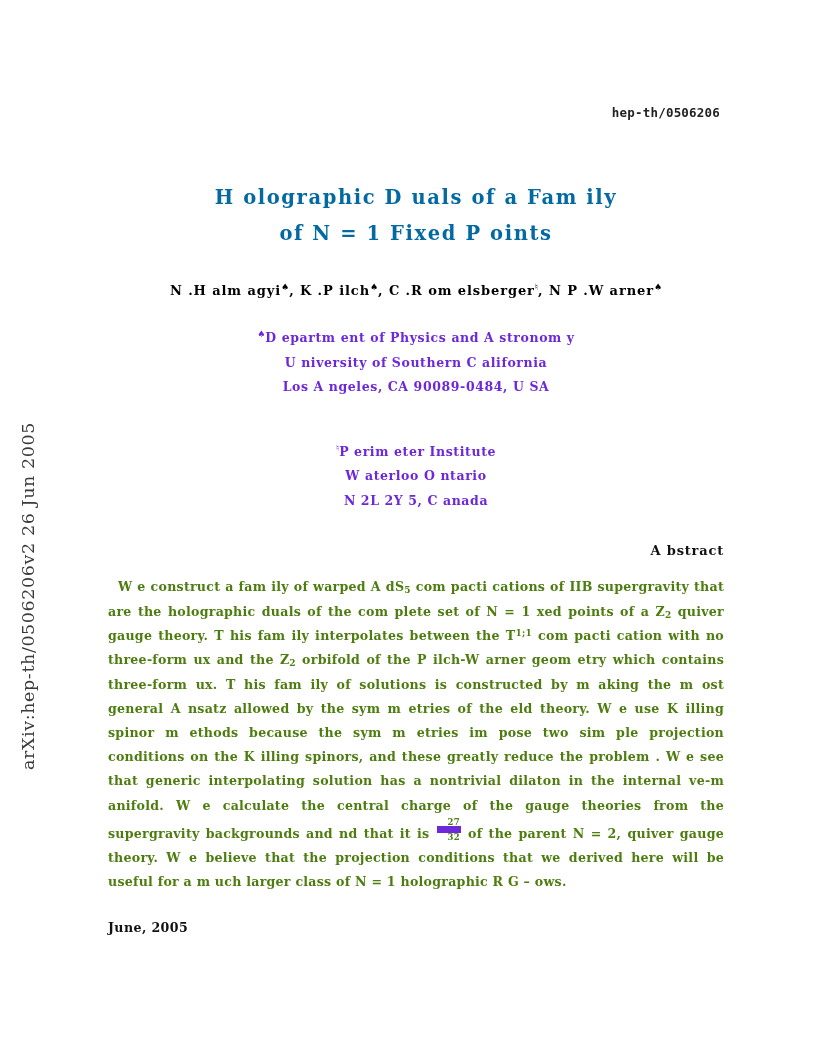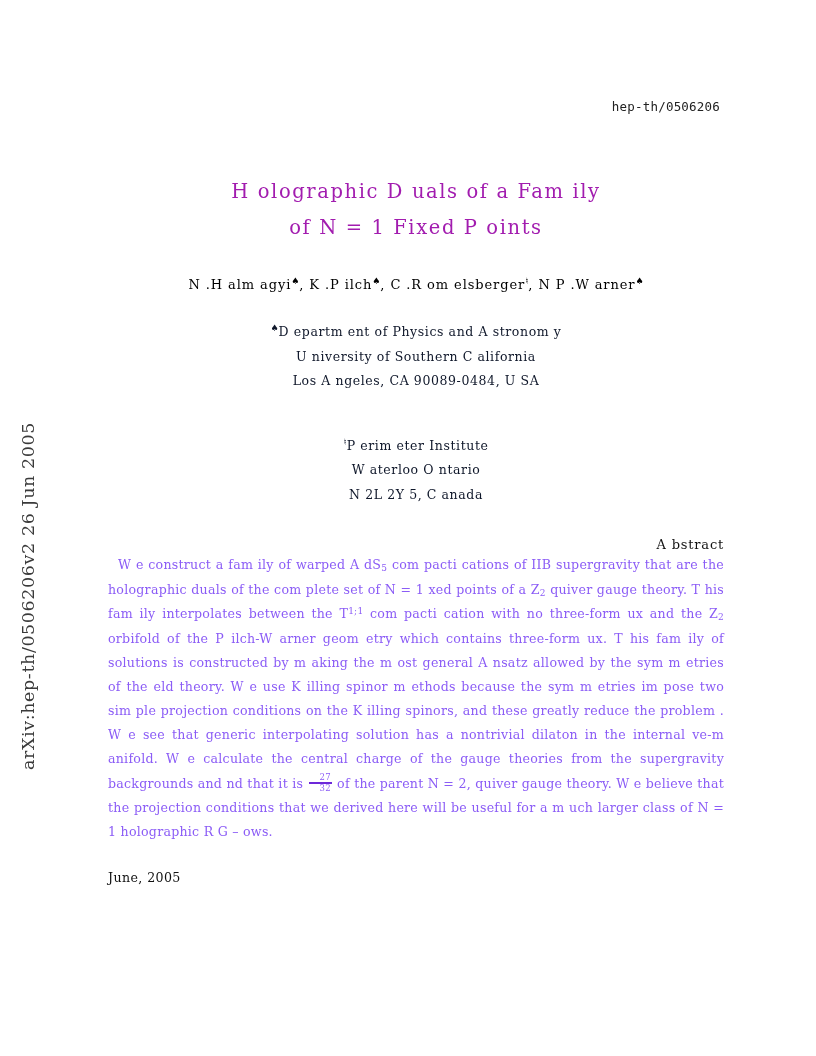--- a/index.html
+++ b/index.html
@@ -30,39 +30,40 @@
     font-family: "DejaVu Serif", serif;
     font-size: 17.5px;
     letter-spacing: 0.6px;
     color: #3a3a3a;
     white-space: nowrap;
     text-align: left;
   }
   .content {
     position: absolute;
     left: 108px;
-    top: 11px;
+    top: 17px;
     width: 616px;
+    font-weight: bold;
   }
   .preprint-id {
     margin-top: 88px;
     text-align: right;
     font-family: "DejaVu Sans Mono", monospace;
     font-size: 12.5px;
     letter-spacing: 0.2px;
     color: #222;
     padding-right: 4px;
   }
   .title {
     margin-top: 60px;
     text-align: center;
     font-size: 19.5px;
     letter-spacing: 1.6px;
     line-height: 1.85;
-    color: #a21caf;
+    color: #0369a1;
   }
   .title .line2 {
     display: block;
   }
   .authors {
     margin-top: 30px;
     text-align: center;
     font-size: 13px;
     letter-spacing: 0.9px;
     color: #000000;
@@ -71,39 +72,39 @@
     font-size: 9px;
     vertical-align: super;
     letter-spacing: 0;
   }
   .affil {
     margin-top: 28px;
     text-align: center;
     font-size: 12.5px;
     line-height: 1.95;
     letter-spacing: 0.6px;
-    color: #0f172a;
+    color: #6d28d9;
   }
   .affil.second {
     margin-top: 40px;
   }
   .abstract-head {
     margin-top: 30px;
     text-align: right;
     font-size: 13px;
     letter-spacing: 0.8px;
     color: #111;
   }
   .abstract-body {
-    margin-top: 1px;
+    margin-top: 17px;
     font-size: 12.6px;
     line-height: 1.92;
     text-align: justify;
     letter-spacing: 0.25px;
-    color: #8b5cf6;
+    color: #4d7c0f;
     text-indent: 10px;
   }
   .date {
     margin-top: 26px;
     font-size: 12.6px;
     letter-spacing: 0.4px;
     color: #111;
   }
   .sub {
     font-size: 9px;
@@ -116,21 +117,21 @@
   .frac {
     display: inline-block;
     vertical-align: -0.35em;
     text-align: center;
     font-size: 8.5px;
     line-height: 1.02;
     margin: 0 1px;
   }
   .frac .num {
     display: block;
-    border-bottom: 2px solid #6d28d9;
+    border-bottom: 7px solid #6d28d9;
     padding: 0 1px;
   }
   .frac .den {
     display: block;
     padding: 0 1px;
     text-align: right;
   }
 </style>
 </head>
 <body>

